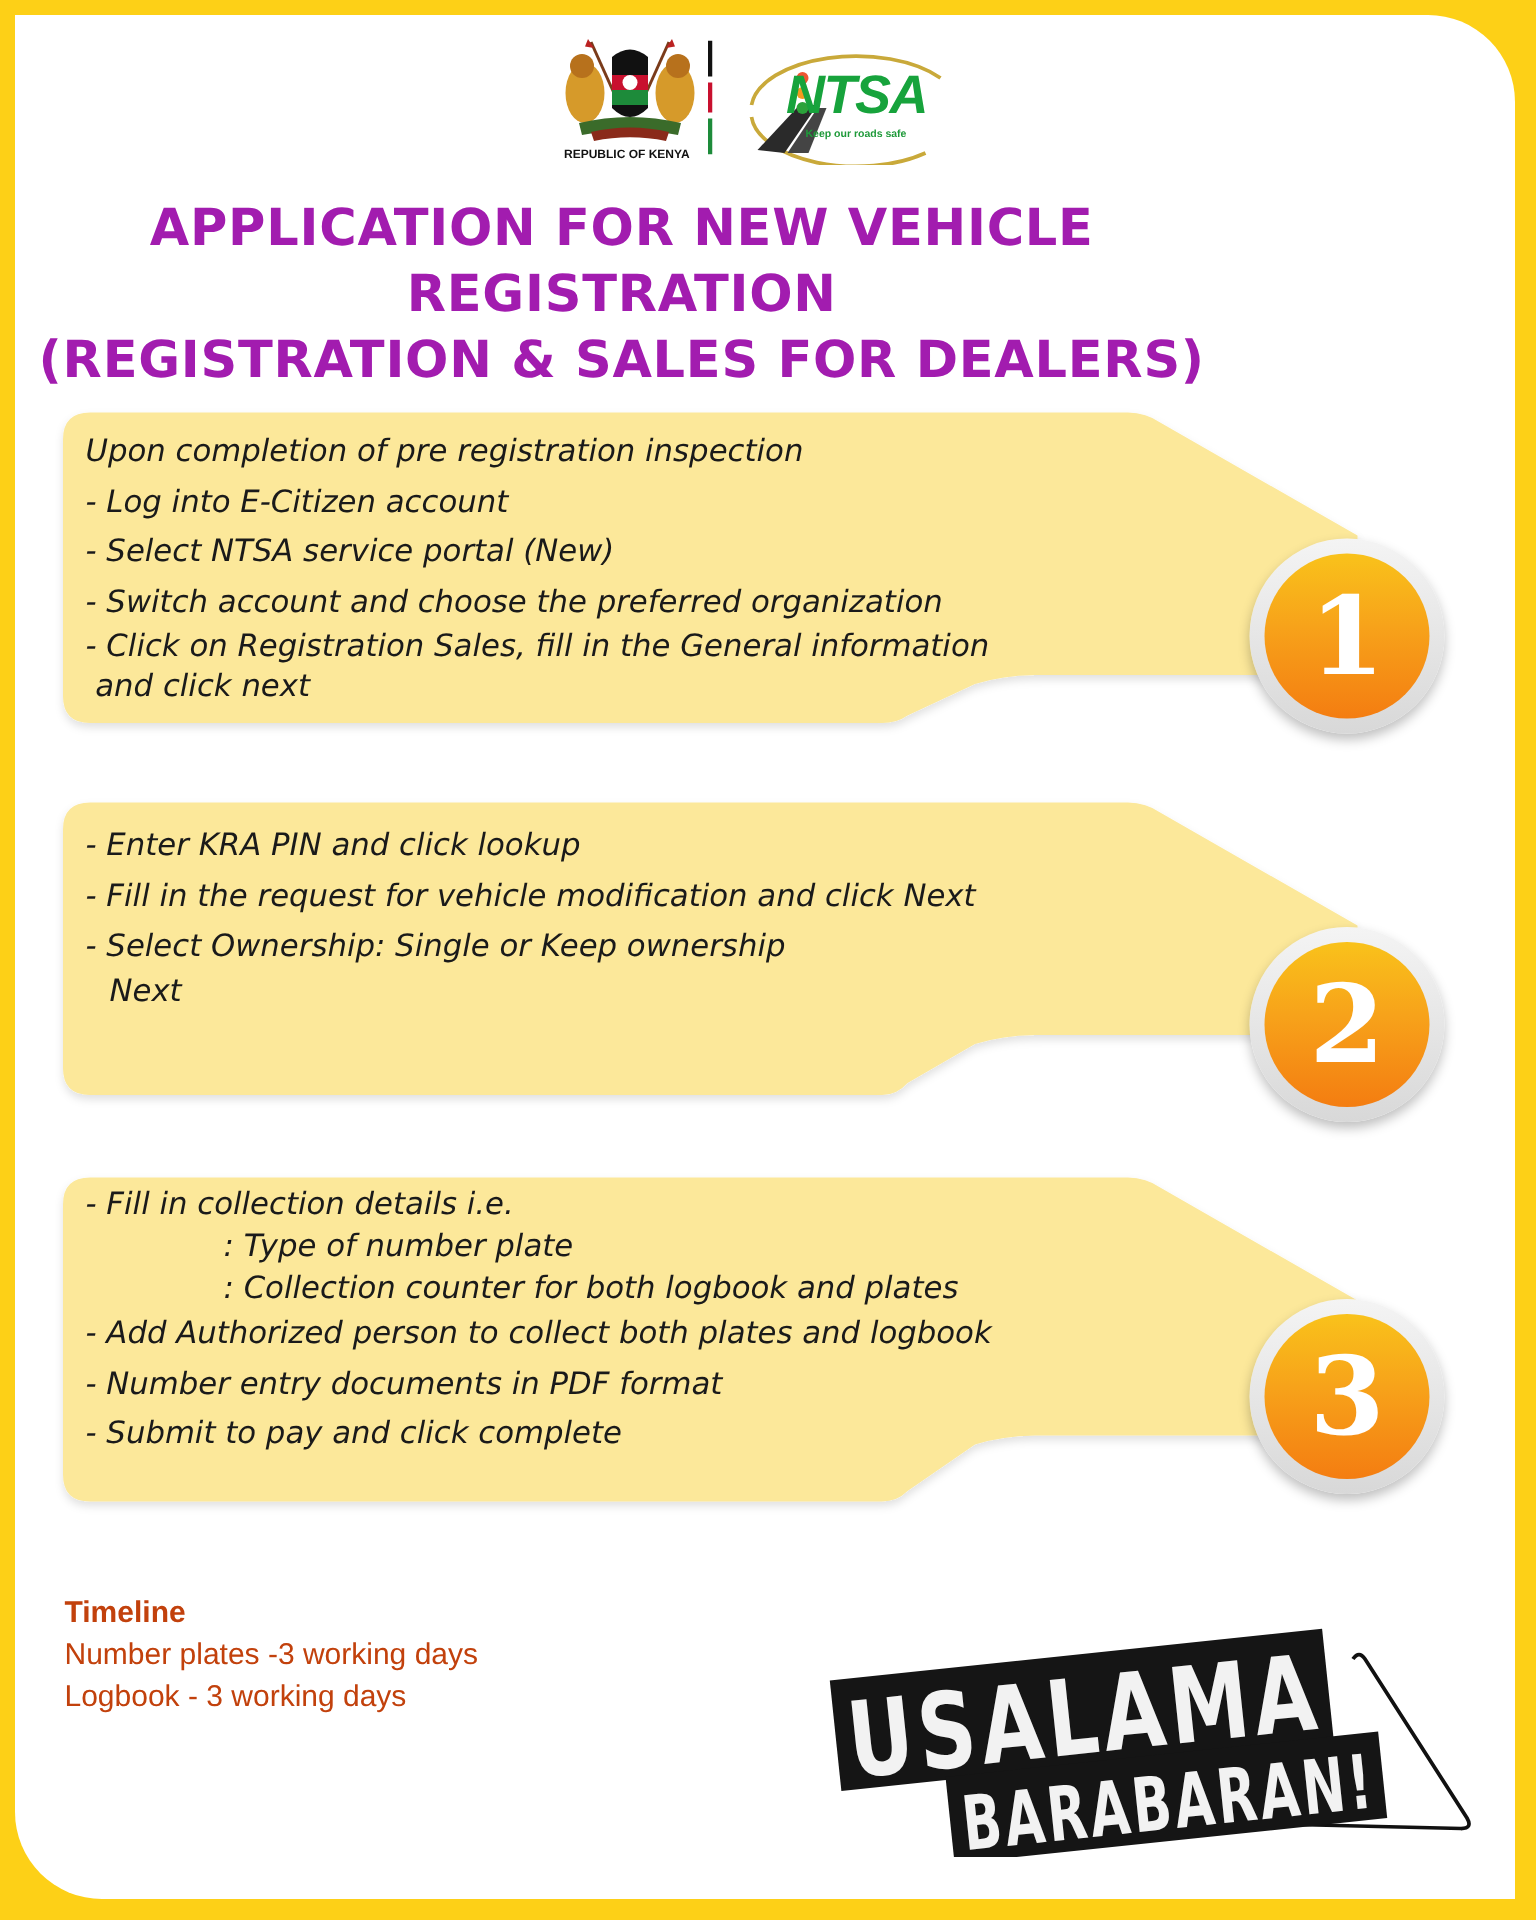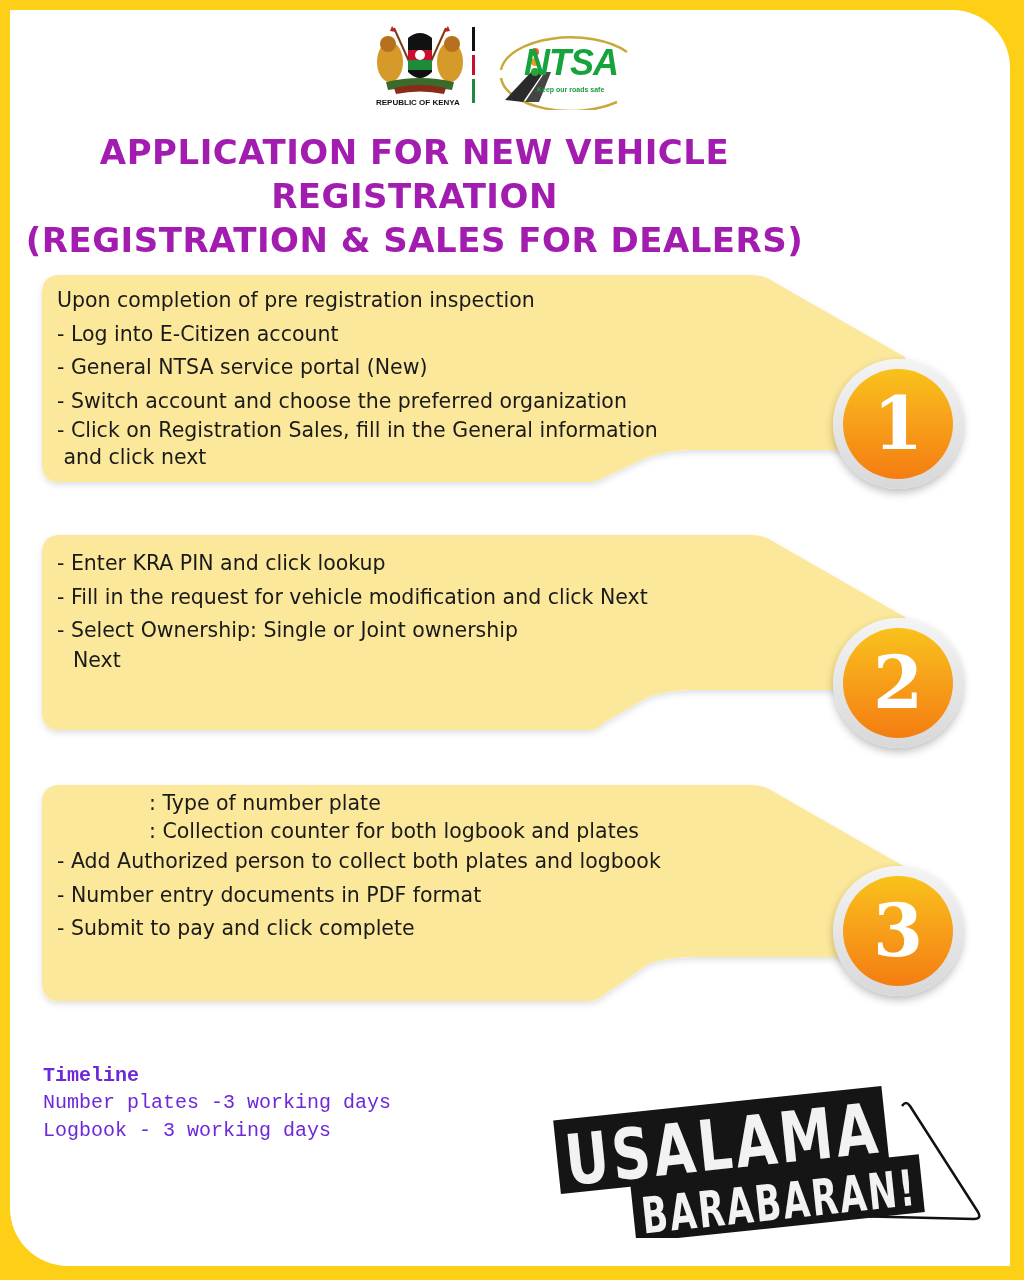--- a/index.html
+++ b/index.html
@@ -9,27 +9,27 @@
   .coat { position:absolute; left:0; top:0; width:96px; height:92px; }
   .coat-label { position:absolute; left:4px; top:76px; font-size:8px; font-weight:bold; color:#111; letter-spacing:0; white-space:nowrap; }
   .vbar { position:absolute; left:100px; top:5px; width:3px; height:76px; }
   .ntsa { position:absolute; left:115px; top:8px; width:160px; height:80px; }
   .ntsa-tag { position:absolute; left:165px; top:64px; font-size:7px; font-weight:bold; color:#1f9a3a; white-space:nowrap; }
   .ntsa-word { position:absolute; left:152px; top:20px; font-size:36px; font-weight:bold; font-style:italic; color:#17a33c; letter-spacing:-1px; }
   .title { position:absolute; left:12px; top:130px; width:805px; text-align:center; font-family:"DejaVu Sans", sans-serif; font-weight:bold; font-size:34px; line-height:44px; color:#a21caf; letter-spacing:0.5px; }
   .panel { position:absolute; left:0; width:1024px; }
   .panel svg.shape { position:absolute; left:0; top:0; }
   .panel .lines { position:absolute; left:57px; font-family:"DejaVu Sans", sans-serif; font-size:20.5px; color:#1a1a1a; }
-  .panel .line { height:33.5px; line-height:33.5px; white-space:nowrap; }
+  .panel .line { height:33.5px; line-height:33.5px; white-space:nowrap;font-style:italic; }
   .panel .line.cont { height:27px; line-height:24px; }
   .panel .line.indent { padding-left:92px; height:27.5px; line-height:27.5px; }
   .badge { position:absolute; width:130px; height:130px; border-radius:50%; background:linear-gradient(180deg,#f4f4f4,#d8d8d8); box-shadow:0 4px 8px rgba(0,0,0,0.25); }
   .badge .inner { position:absolute; left:10px; top:10px; width:110px; height:110px; border-radius:50%; background:linear-gradient(180deg,#f9c21b 0%,#f7a21a 45%,#f47d11 100%); display:flex; align-items:center; justify-content:center; }
   .badge .num { font-family:"DejaVu Serif", serif; font-weight:bold; font-size:72px; color:#fff; line-height:1; }
-  .timeline { position:absolute; left:43px; top:1062px; font-family:Liberation Mono, monospace; color:#6d28d9; }
+  .timeline { position:absolute; left:43px; top:1062px; font-family:Liberation Sans, sans-serif; color:#c2410c; }
   .timeline .head { font-weight:bold; font-size:20px; line-height:27px; }
   .timeline .row { font-size:20px; line-height:28px; }
   .slogan { position:absolute; left:550px; top:1078px; width:440px; height:160px; }
 </style>
 </head>
 <body>
 
 <div class="frame"></div>
 
 <div class="logos">
@@ -78,21 +78,21 @@
     <defs>
         <filter id="sh1" x="-5%" y="-5%" width="110%" height="120%">
           <feDropShadow dx="0" dy="3" stdDeviation="3" flood-color="#000" flood-opacity="0.12"></feDropShadow>
         </filter>
       </defs>
     <path filter="url(#sh1)" fill="#FCE89A" d="M60 3 L752 3 Q764 3 774 10 L905 85 L905 190 L870 190 L840 178 L690 178 Q670 178 650 184 L605 205 Q598 210 588 210 L60 210 Q42 210 42 192 L42 21 Q42 3 60 3 Z"></path>
   </svg>
   <div class="lines" style="top:12px;">
     <div class="line">Upon completion of pre registration inspection</div>
     <div class="line">- Log into E-Citizen account</div>
-    <div class="line">- General NTSA service portal (New)</div>
+    <div class="line">- Select NTSA service portal (New)</div>
     <div class="line">- Switch account and choose the preferred organization</div>
     <div class="line cont">- Click on Registration Sales, fill in the General information</div>
     <div class="line cont" style="white-space:pre;"> and click next</div>
   </div>
   <div class="badge" style="left:833px;top:87px;">
     <div class="inner">
         <span class="num">1</span>
       </div>
   </div>
 </div>
@@ -102,40 +102,41 @@
     <defs>
         <filter id="sh2" x="-5%" y="-5%" width="110%" height="120%">
           <feDropShadow dx="0" dy="3" stdDeviation="3" flood-color="#000" flood-opacity="0.12"></feDropShadow>
         </filter>
       </defs>
     <path filter="url(#sh2)" fill="#FCE89A" d="M60 3 L752 3 Q764 3 774 10 L905 85 L905 190 L870 190 L840 158 L690 158 Q670 158 650 164 L605 190 Q598 198 588 198 L60 198 Q42 198 42 180 L42 21 Q42 3 60 3 Z"></path>
   </svg>
   <div class="lines" style="top:15px;">
     <div class="line">- Enter KRA PIN and click lookup</div>
     <div class="line">- Fill in the request for vehicle modification and click Next</div>
-    <div class="line">- Select Ownership: Single or Joint ownership</div>
+    <div class="line">- Select Ownership: Single or Keep ownership</div>
     <div class="line cont" style="margin-left:16px;">Next</div>
   </div>
   <div class="badge" style="left:833px;top:86px;">
     <div class="inner">
         <span class="num">2</span>
       </div>
   </div>
 </div>
 
 <div class="panel" style="top:782px;height:230px;">
   <svg class="shape" width="1024" height="230" viewBox="0 0 1024 230">
     <defs>
         <filter id="sh3" x="-5%" y="-5%" width="110%" height="120%">
           <feDropShadow dx="0" dy="3" stdDeviation="3" flood-color="#000" flood-opacity="0.12"></feDropShadow>
         </filter>
       </defs>
     <path filter="url(#sh3)" fill="#FCE89A" d="M60 3 L752 3 Q764 3 774 10 L905 85 L905 190 L870 190 L840 175 L690 175 Q670 175 650 181 L605 212 Q598 219 588 219 L60 219 Q42 219 42 201 L42 21 Q42 3 60 3 Z"></path>
   </svg>
   <div class="lines" style="top:8px;">
+    <div class="line cont">- Fill in collection details i.e.</div>
     <div class="line indent">: Type of number plate</div>
     <div class="line indent">: Collection counter for both logbook and plates</div>
     <div class="line">- Add Authorized person to collect both plates and logbook</div>
     <div class="line">- Number entry documents in PDF format</div>
     <div class="line">- Submit to pay and click complete</div>
   </div>
   <div class="badge" style="left:833px;top:84px;">
     <div class="inner">
         <span class="num">3</span>
       </div>

